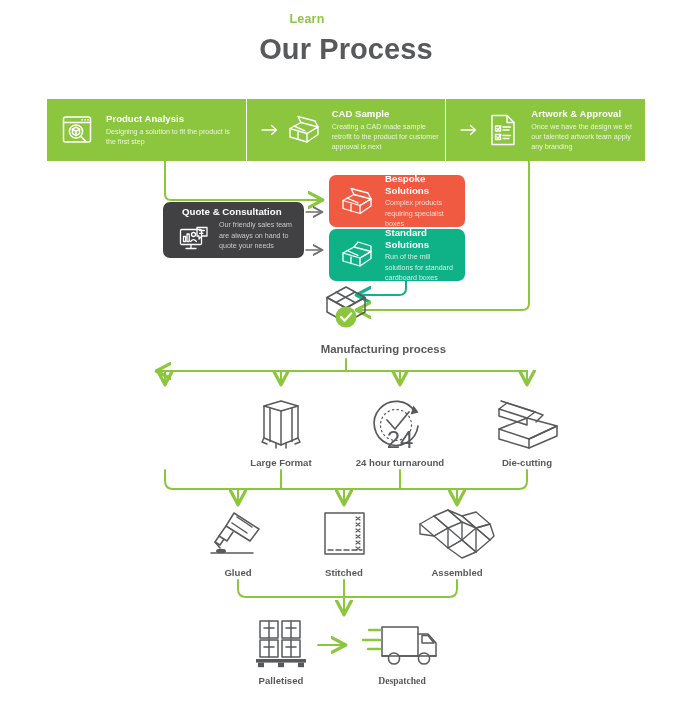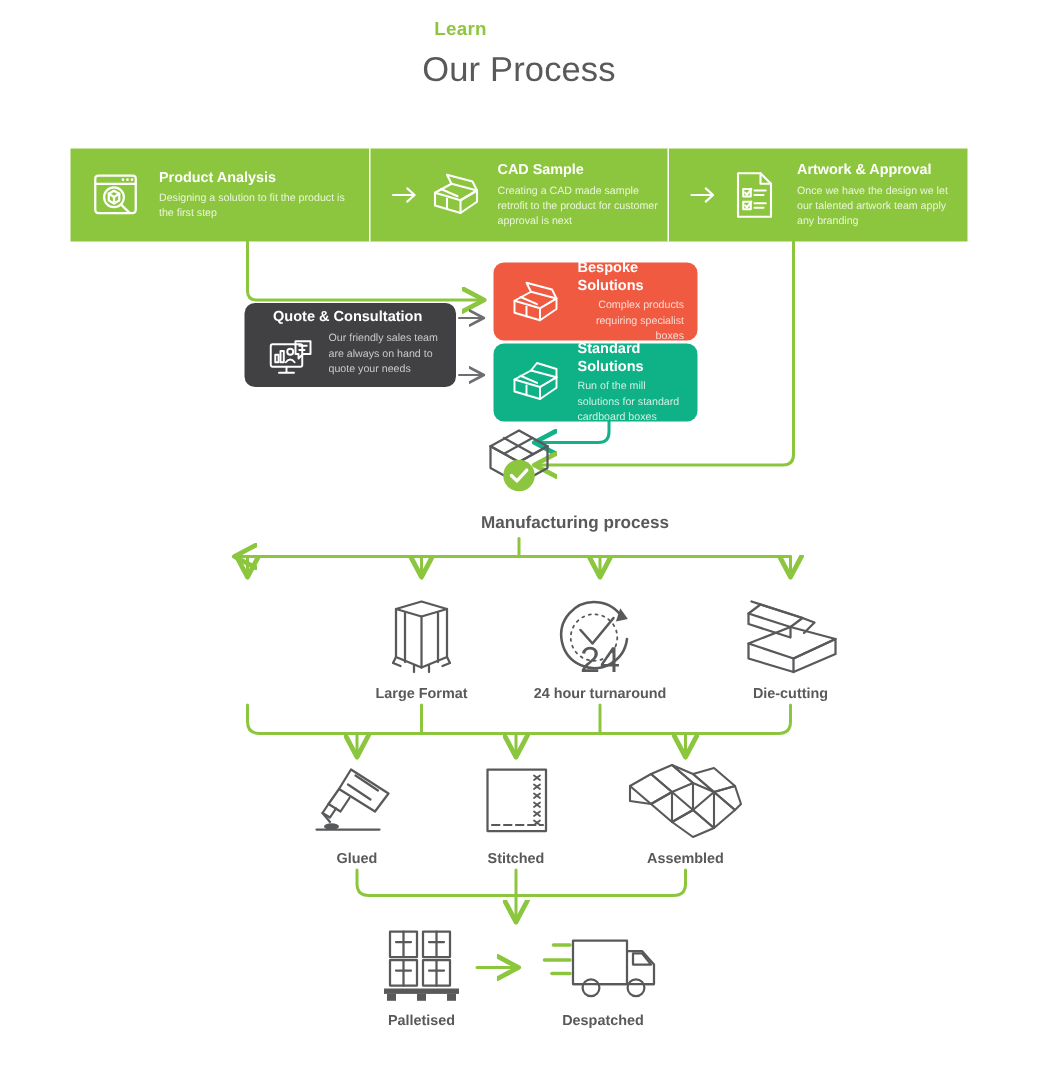--- a/index.html
+++ b/index.html
@@ -18,21 +18,21 @@
   
   .eyebrow {
     position: absolute; top: 12px; left: 0; width: 614px;
     text-align: center;
     font-size: 12.5px; font-weight: bold;
     color: #8DC63F; letter-spacing: .2px;
   }
   .page-title {
     position: absolute; top: 33px; left: 0; width: 692px;
     text-align: center;
-    font-size: 23px; font-weight: normal;
+    font-size: 29px; font-weight: bold;
     color: #58595B; letter-spacing: .1px;
   }
 
   
   #wires { position: absolute; inset: 0; width: 692px; height: 714px; }
 
   
   .topbar {
     position: absolute; left: 47px; top: 99px;
     width: 598px; height: 62px;
@@ -84,21 +84,21 @@
     background: #414042;
   }
   #card-quote .ctitle { color: #ffffff; }
   #card-quote .cdesc { color: #C9C9CB; }
 
   #card-bespoke {
     left: 329px; top: 175px; width: 136px; height: 52px;
     background: #F05A41;
   }
   #card-bespoke .ctitle { color: #ffffff; }
-  #card-bespoke .cdesc { color: #FBD9D1; text-align: right; }
+  #card-bespoke .cdesc { color: #FBD9D1; }
 
   #card-standard {
     left: 329px; top: 229px; width: 136px; height: 52px;
     background: #0FB286;
   }
   #card-standard .ctitle { color: #ffffff; }
   #card-standard .cdesc { color: #CFEFE4; }
 
   
   .quote-inner { display: flex; flex-direction: column; width: 100%; padding: 6px 2px 4px 4px; }
@@ -452,21 +452,21 @@
           <rect x="6" y="43" width="50" height="3.6"></rect>
           <rect x="8" y="46.6" width="6" height="4.6"></rect>
           <rect x="28" y="46.6" width="6" height="4.6"></rect>
           <rect x="48" y="46.6" width="6" height="4.6"></rect>
         </g>
       </svg>
     </div>
     <div class="nlabel">Palletised</div>
   </div>
 
-  <div class="node" style="left:356px; top:616px; width:92px;">
+  <div class="node" style="left:356px; top:616px; width:92px;font-family:Liberation Serif, serif;">
     <div class="glyph">
       <svg width="82" height="56" viewBox="0 0 82 56">
         <g fill="none" stroke="#58595B" stroke-width="1.5" stroke-linecap="round" stroke-linejoin="round">
           <path d="M21,11 H57 V40 H21 Z"></path>
           <path d="M57,18 H67 L75,27 V40 H57"></path>
           <path d="M67,19.5 L73,27 H61 V19.5 Z"></path>
           <circle cx="33" cy="42.5" r="5.6"></circle>
           <circle cx="63" cy="42.5" r="5.6"></circle>
           <path d="M27,40 H21 M39,40 H57 M69,40 H75"></path>
         </g>

